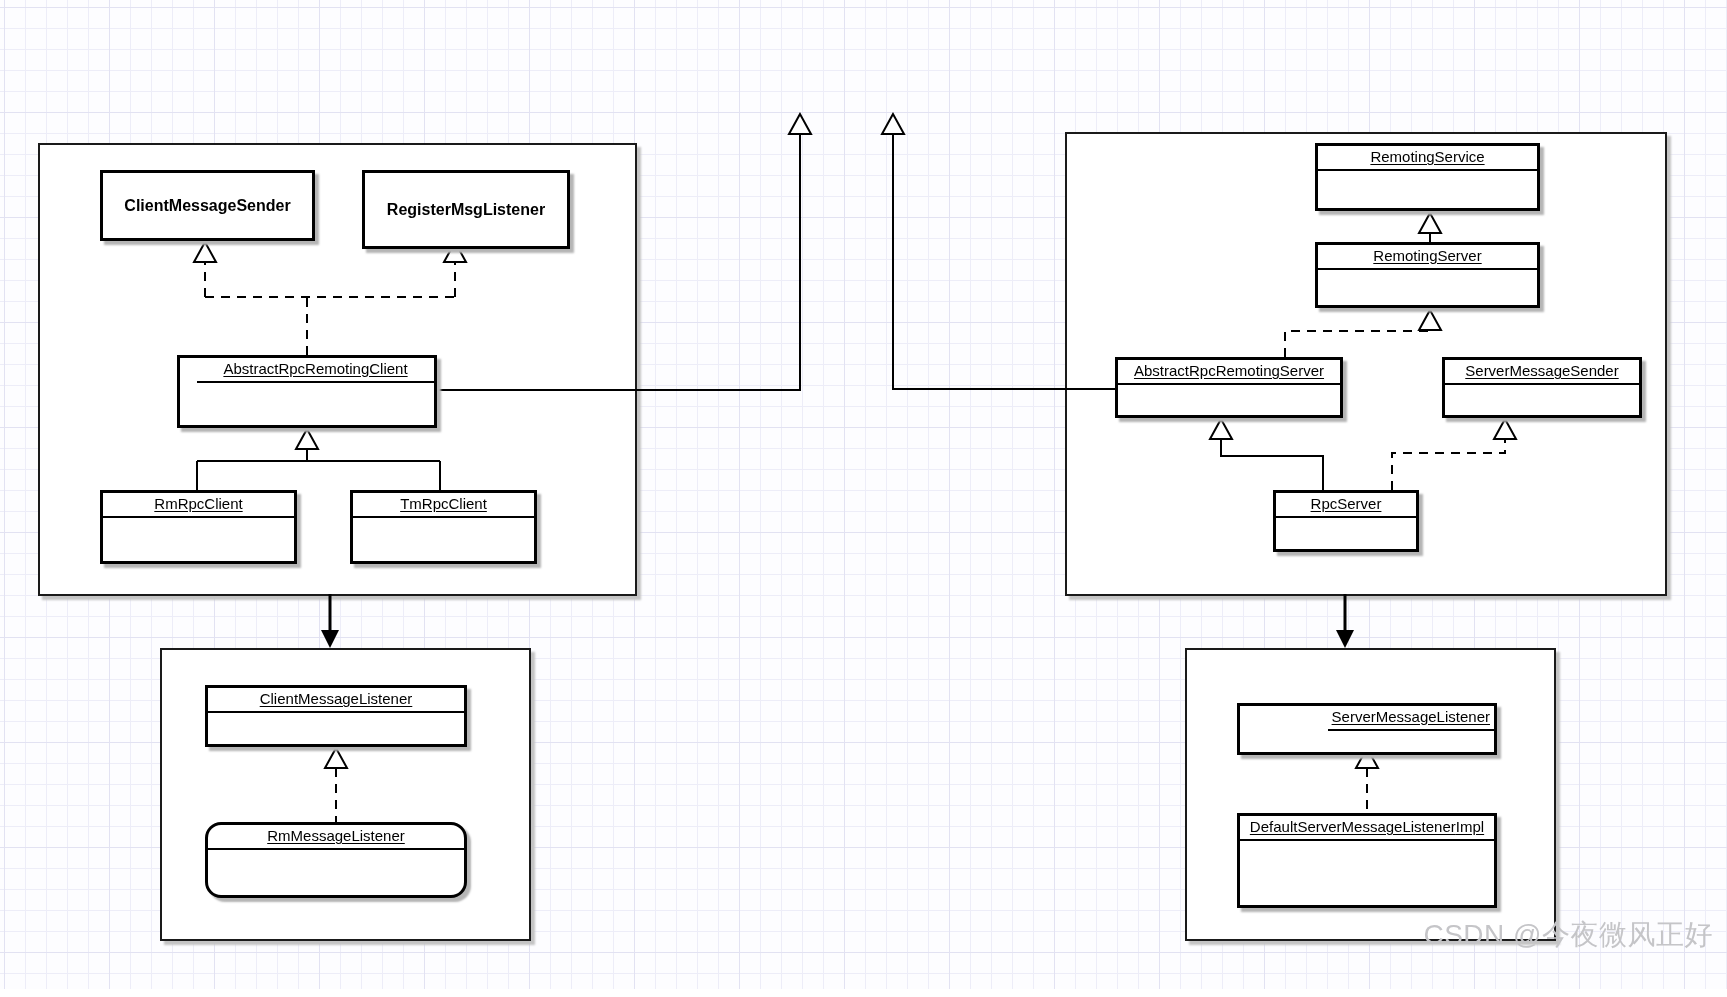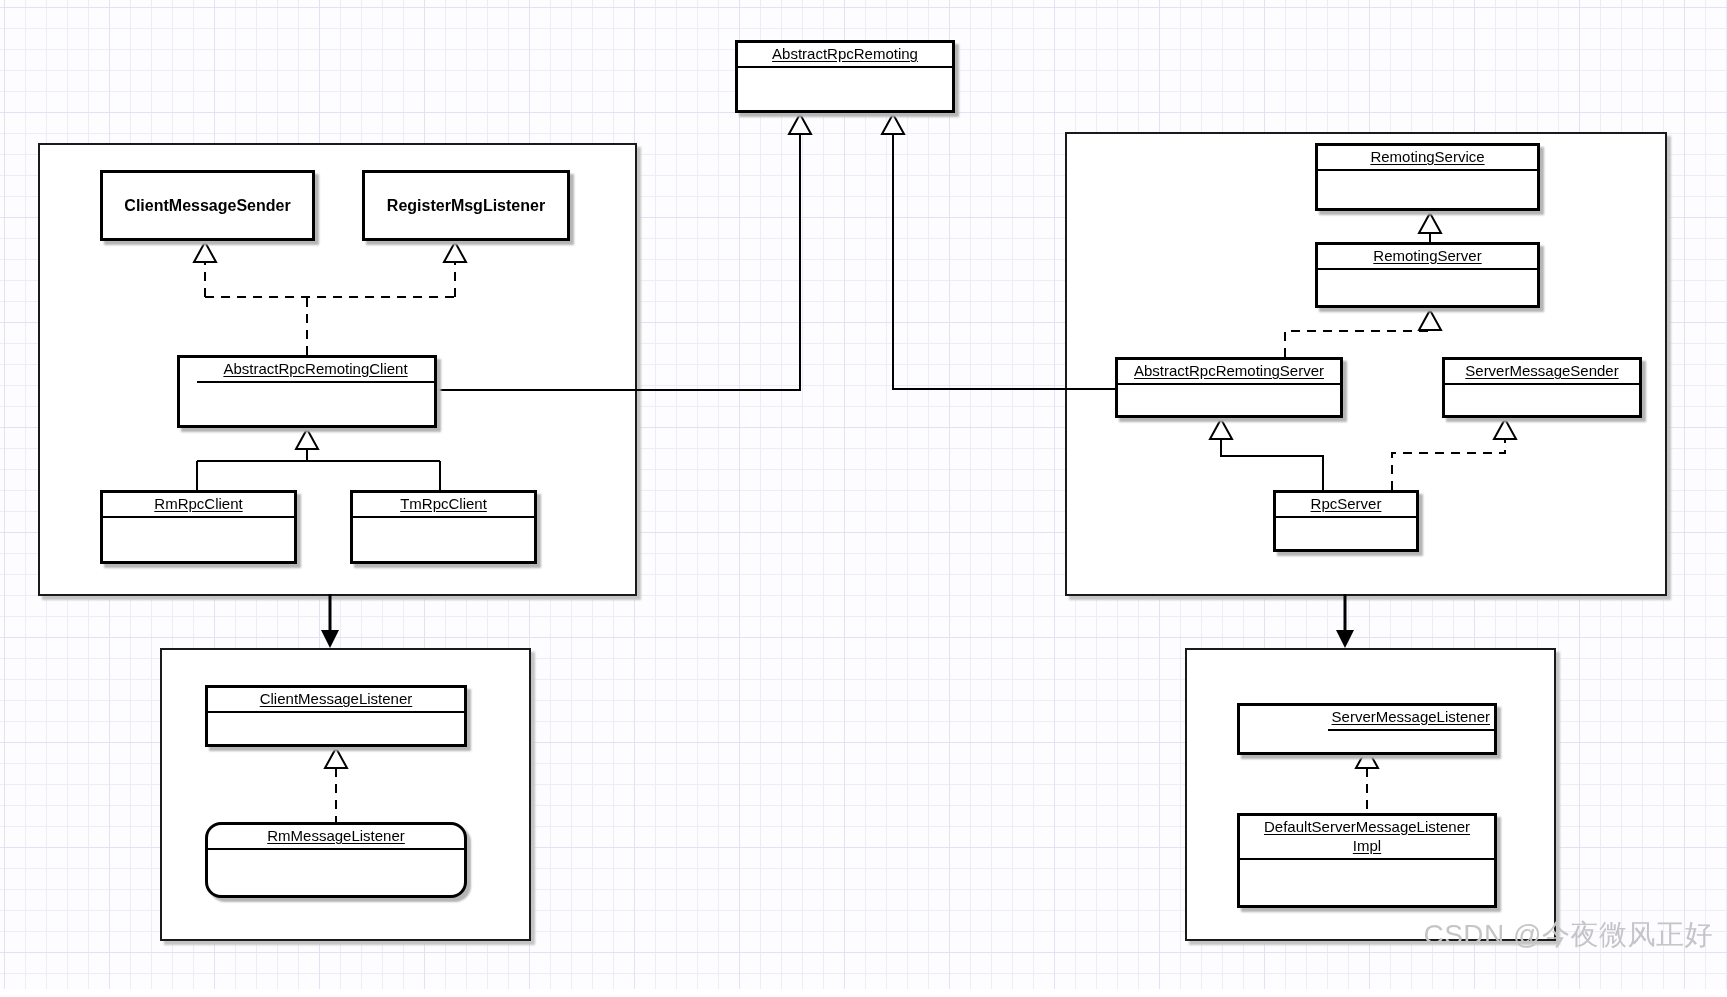--- a/index.html
+++ b/index.html
@@ -152,30 +152,26 @@
       <path class="edge-thick" d="M1345,594 L1345,633"></path>
       <polygon class="arrow-solid" points="1345,648 1336,630 1354,630"></polygon>
     </g>
 
     <g>
       <polygon class="tri-hollow" points="1367,748 1356,768 1378,768"></polygon>
       <path class="edge-dashed" d="M1367,768 L1367,813"></path>
     </g>
   </svg>
 
-  <div class="uml-box" style="left:735px;top:40px;width:220px;height:73px;">
-    <div class="uml-title">AbstractRpcRemoting</div>
-    <div class="uml-body"></div>
-  </div>
 
   <div class="plain-box" style="left:100px;top:170px;width:215px;height:71px;">
     <span>ClientMessageSender</span>
   </div>
 
-  <div class="plain-box" style="left:362px;top:170px;width:208px;height:71px;">
+  <div class="plain-box" style="left:362px;top:170px;width:208px;height:79px;">
     <span>RegisterMsgListener</span>
   </div>
 
   <div class="uml-box" style="left:177px;top:355px;width:260px;height:73px;padding-left:17px;">
     <div class="uml-title">AbstractRpcRemotingClient</div>
     <div class="uml-body"></div>
   </div>
 
   <div class="uml-box" style="left:100px;top:490px;width:197px;height:74px;">
     <div class="uml-title">RmRpcClient</div>
@@ -221,21 +217,21 @@
     <div class="uml-title">RpcServer</div>
     <div class="uml-body"></div>
   </div>
 
   <div class="uml-box" style="left:1237px;top:703px;width:260px;height:52px;align-items:flex-end;">
     <div class="uml-title">ServerMessageListener</div>
     <div class="uml-body"></div>
   </div>
 
   <div class="uml-box" style="left:1237px;top:813px;width:260px;height:95px;">
-    <div class="uml-title" style="flex-direction:column;">
+    <div class="uml-title" style="flex-direction:row;">
       <span>DefaultServerMessageListener</span>
       <span>Impl</span>
     </div>
     <div class="uml-body"></div>
   </div>
 
   <div class="watermark">CSDN @今夜微风正好</div>
 
 </div>
 

